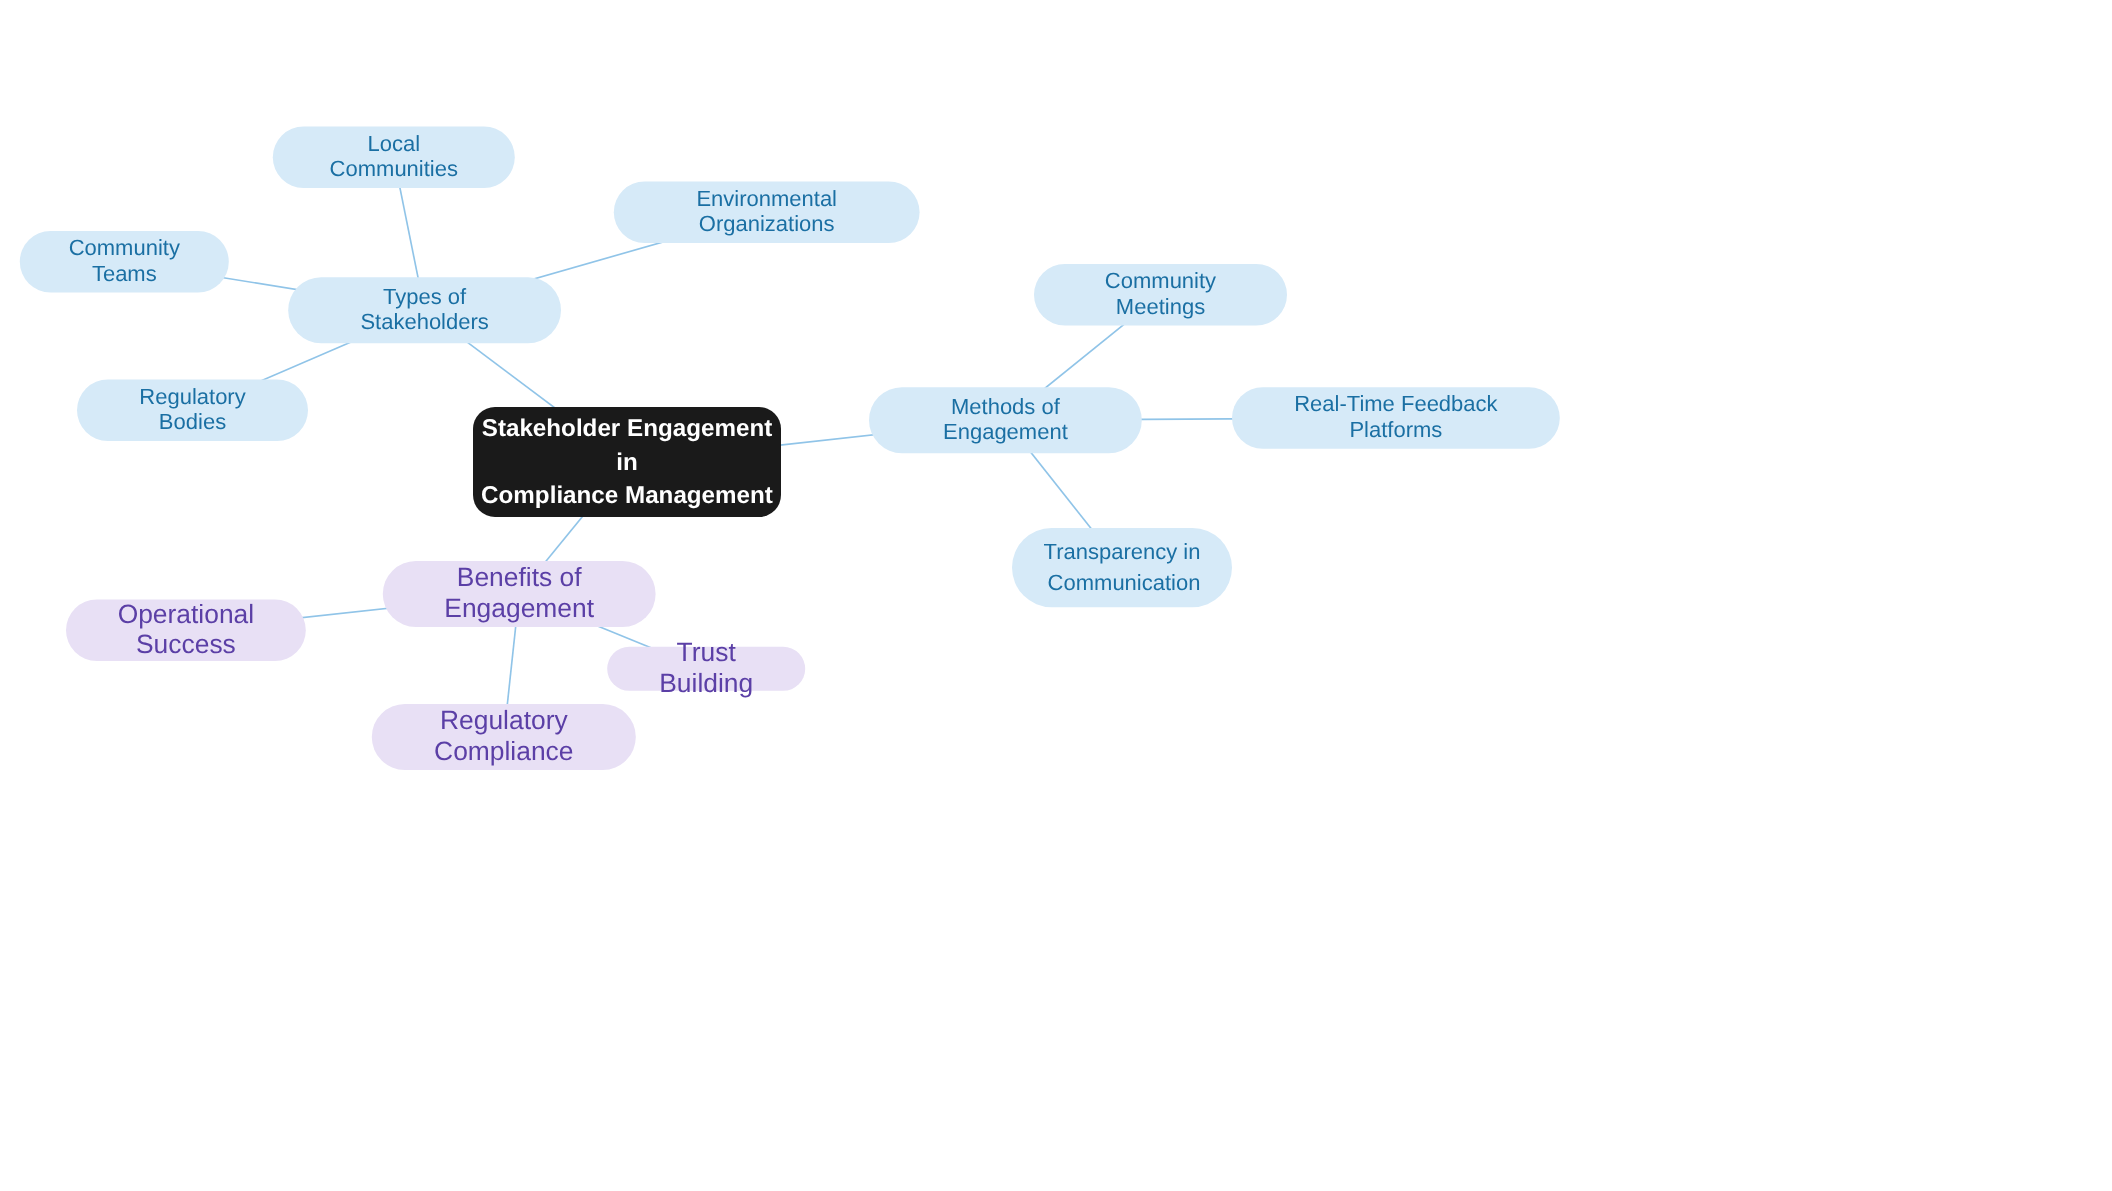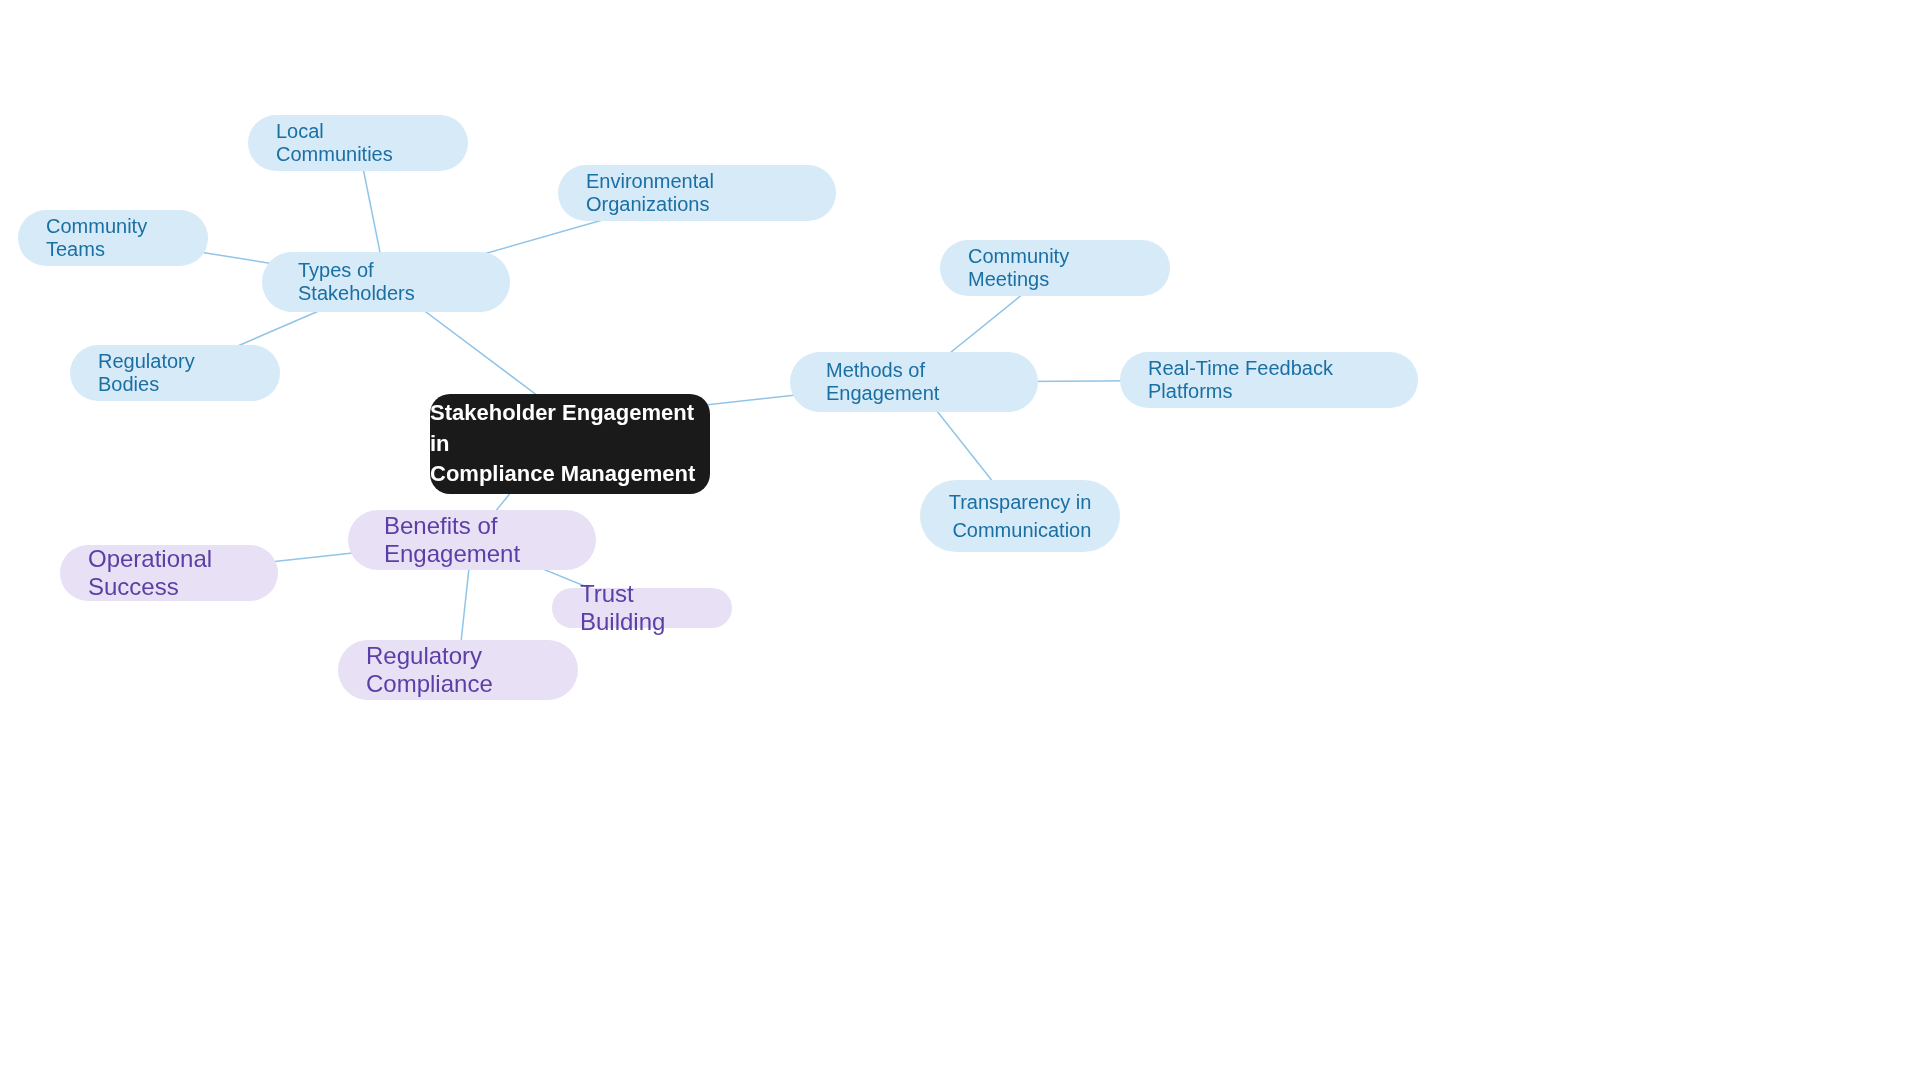--- a/index.html
+++ b/index.html
@@ -17,20 +17,21 @@
       width: 1920px;
       height: 1083px;
       pointer-events: none;
     }
     .node {
       position: absolute;
       border-radius: 50px;
       display: flex;
       align-items: center;
       justify-content: center;
+      text-align: center;
       cursor: pointer;
       font-weight: 500;
     }
     .node-center {
       background: #1a1a1a;
       color: #ffffff;
       font-size: 22px;
       font-weight: 600;
       border-radius: 20px;
       width: 280px;
@@ -64,21 +65,21 @@
     <line x1="570" y1="420" x2="914" y2="382" stroke="#90c4e8" stroke-width="1.5"></line>
     <line x1="914" y1="382" x2="1055" y2="268" stroke="#90c4e8" stroke-width="1.5"></line>
     <line x1="914" y1="382" x2="1269" y2="380" stroke="#90c4e8" stroke-width="1.5"></line>
     <line x1="914" y1="382" x2="1020" y2="516" stroke="#90c4e8" stroke-width="1.5"></line>
     <line x1="570" y1="420" x2="472" y2="540" stroke="#90c4e8" stroke-width="1.5"></line>
     <line x1="472" y1="540" x2="169" y2="573" stroke="#90c4e8" stroke-width="1.5"></line>
     <line x1="472" y1="540" x2="658" y2="616" stroke="#90c4e8" stroke-width="1.5"></line>
     <line x1="472" y1="540" x2="458" y2="670" stroke="#90c4e8" stroke-width="1.5"></line>
   </svg>
 
-<div class="node node-center" style="left:430px; top:370px; width:280px; height:100px;margin-top:24px;">
+<div class="node node-center" style="left:430px; top:370px; width:280px; height:100px;">
   <span style="white-space:pre-line; line-height:1.4;">Stakeholder Engagement in
 Compliance Management</span>
 </div>
 
 <div class="node node-blue node-md" style="left:262px; top:252px; width:248px; height:60px;">
   <span>Types of Stakeholders</span>
 </div>
 
 <div class="node node-blue node-sm" style="left:248px; top:115px; width:220px; height:56px;">
   <span>Local Communities</span>

